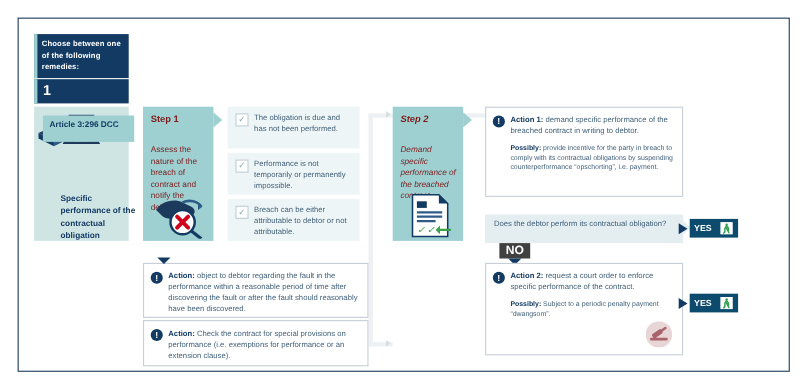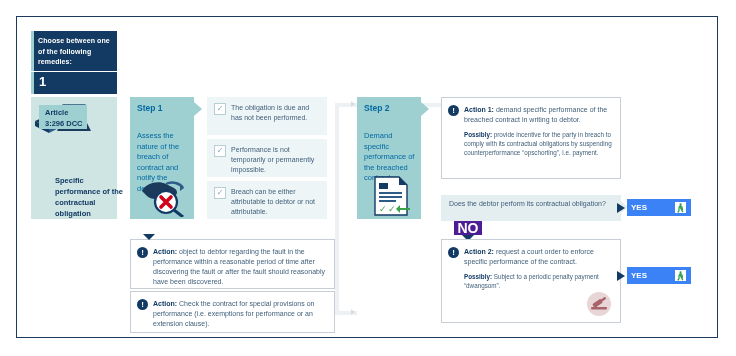--- a/index.html
+++ b/index.html
@@ -26,43 +26,43 @@
     left:14px;top:55px;width:86px;height:22px;background:#123a63;color:#ffffff;
     font-size:13px;font-weight:bold;padding:2px 0 0 8px;
   }
   #remedy-number:before{
     content:"";position:absolute;left:0;top:0;width:3px;height:100%;background:#9ed0d2;
   }
   #remedy-card{
     left:14px;top:80px;width:86px;height:122px;background:#cfe5e4;
   }
   #article-badge{
-    left:8px;top:8px;width:48px;height:24px;background:#9ed0d2;
+    left:8px;top:8px;width:83px;height:24px;background:#9ed0d2;
     color:#123a63;font-size:7.5px;font-weight:bold;line-height:11px;padding:2px 0 0 6px;
   }
   #remedy-art-icon{left:8px;top:36px;width:66px;height:40px;}
   #remedy-title{
     left:24px;top:78px;width:74px;color:#123a63;
     font-size:7.5px;font-weight:bold;line-height:11px;
   }
 
   
   .rail{background:#eef1f3;}
   .rail-arrow{width:0;height:0;border-top:3.5px solid transparent;border-bottom:3.5px solid transparent;border-left:4px solid #d7dde1;}
 
   
-  .step-box{background:#9ed0d2;color:#0369a1;}
+  .step-box{background:#9ed0d2;color:#7f1d1d;}
   .step-title{font-size:8.5px;font-weight:bold;}
   .step-desc{font-size:7.5px;line-height:10.5px;margin-top:18px;}
   .step-notch{
     position:absolute;right:-8px;top:5px;width:0;height:0;
     border-top:7px solid transparent;border-bottom:7px solid transparent;border-left:8px solid #9ed0d2;
   }
   #step1-box{left:113px;top:80px;width:64px;height:122px;padding:6px 5px 0 7px;}
-  #step2-box{left:340px;top:80px;width:64px;height:122px;padding:6px 5px 0 7px;}
+  #step2-box{left:340px;top:80px;width:64px;height:122px;padding:6px 5px 0 7px;font-style:italic;}
   #step1-icon{position:absolute;left:6px;top:78px;width:56px;height:42px;}
   #step2-icon{position:absolute;left:12px;top:78px;width:44px;height:42px;}
 
   
   .check-item{
     background:#eef5f6;color:#3f5f7a;font-size:7px;line-height:10px;
     padding:6px 6px 6px 24px;
   }
   .chk{
     position:absolute;left:7px;top:6px;width:10px;height:10px;
@@ -98,31 +98,31 @@
   
   #question-bar{
     left:424px;top:178px;width:180px;height:26px;background:#e4edf0;
     color:#3f5f7a;font-size:7px;line-height:9.5px;padding:4px 8px 0 8px;
   }
   #question-bar .qnotch{
     position:absolute;right:-7px;top:6px;width:0;height:0;
     border-top:6px solid transparent;border-bottom:6px solid transparent;border-left:7px solid #e4edf0;
   }
   #no-badge{
-    left:437px;top:204px;width:28px;height:14px;background:#4c1d95;color:#ffffff;
-    font-size:14px;font-weight:bold;text-align:center;line-height:14px;
+    left:437px;top:204px;width:28px;height:14px;background:#404040;color:#ffffff;
+    font-size:11px;font-weight:bold;text-align:center;line-height:14px;
   }
   #no-caret{
     left:445px;top:218px;width:0;height:0;
     border-left:6px solid transparent;border-right:6px solid transparent;border-top:6px solid #123a63;
   }
 
   
   .yes-badge{
-    background:#3b82f6;color:#ffffff;width:64px;height:17px;
+    background:#0c4a6e;color:#ffffff;width:44px;height:17px;
     font-size:8px;font-weight:bold;line-height:17px;padding-left:4px;
   }
   .yes-icon{position:absolute;right:5px;top:3px;width:11px;height:11px;background:#ffffff;}
   .yes-arrow{
     position:absolute;left:-10px;top:4px;width:0;height:0;
     border-top:5px solid transparent;border-bottom:5px solid transparent;border-left:8px solid #123a63;
   }
   #yes1{left:610px;top:182px;}
   #yes2{left:610px;top:250px;}
 

